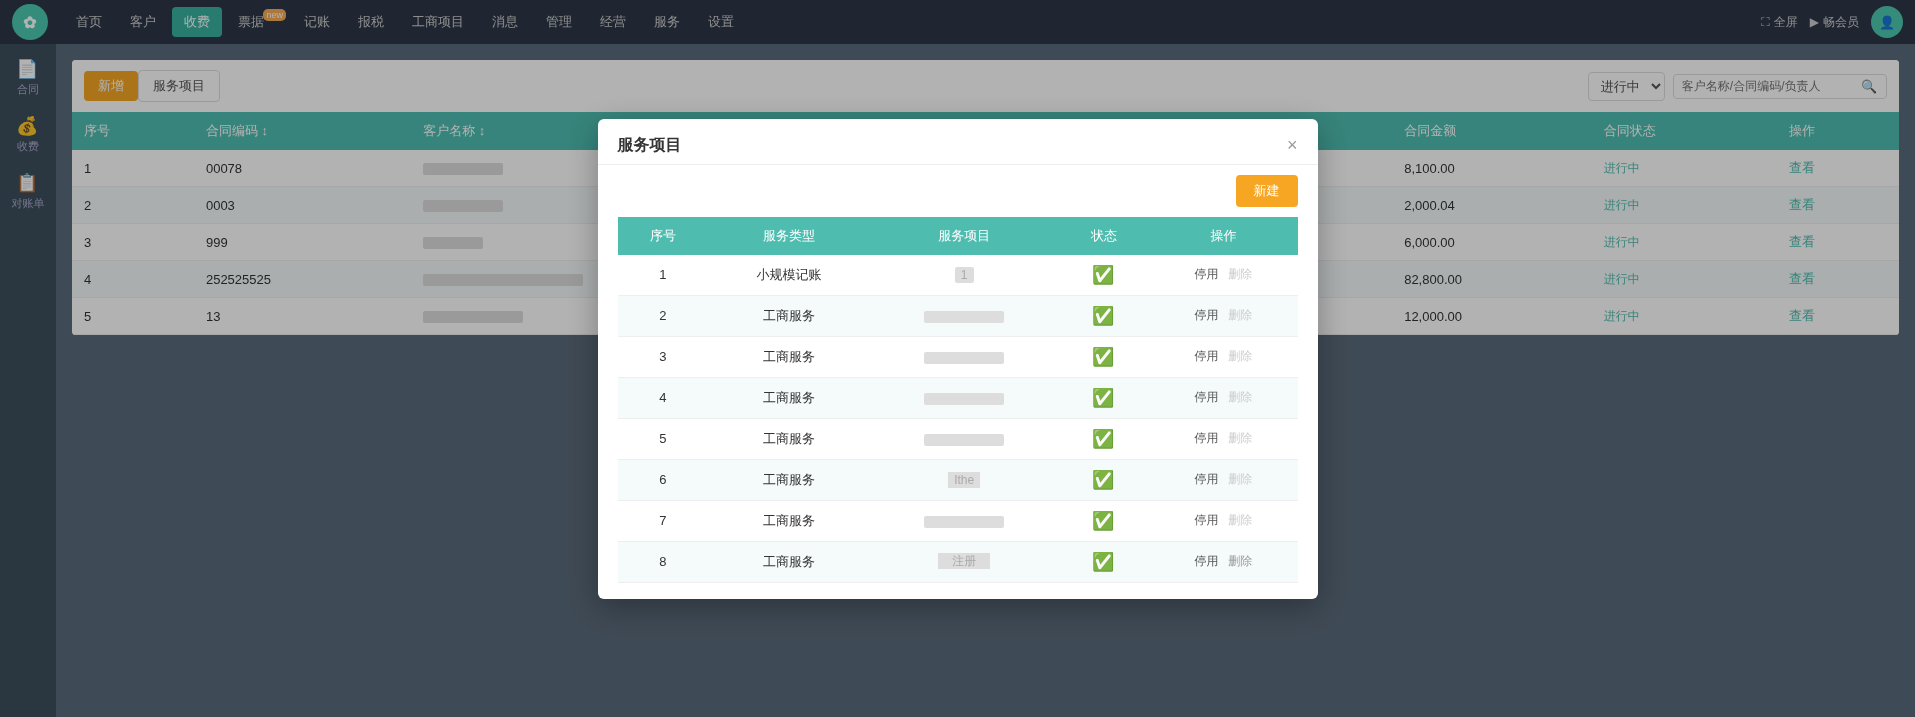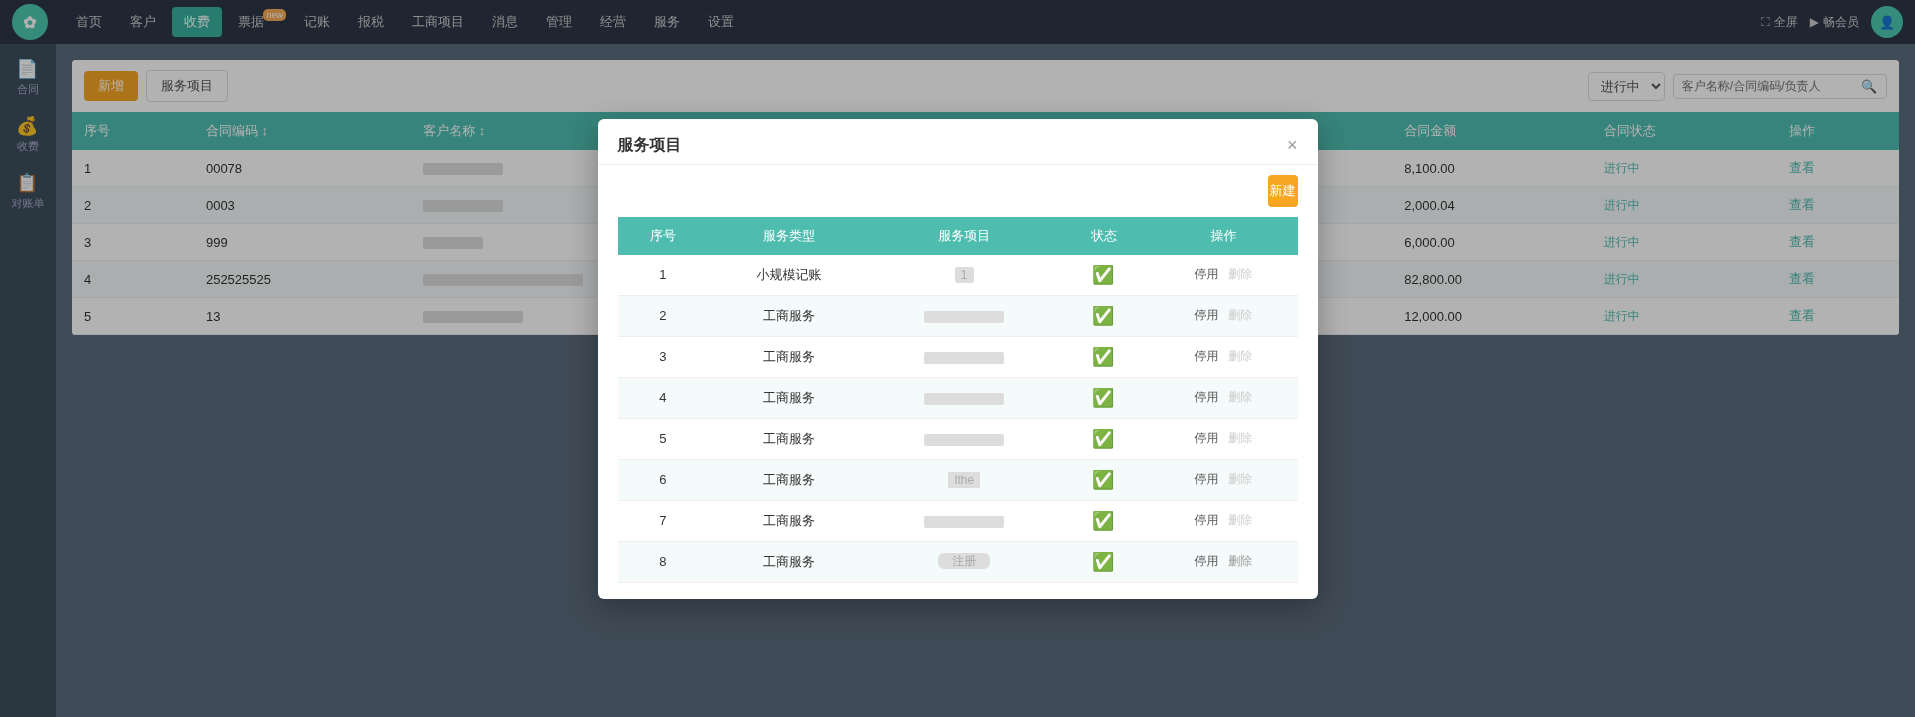--- a/index.html
+++ b/index.html
@@ -101,21 +101,21 @@
       position: relative;
     }
 
     
     .table-panel {
       background: white;
       border-radius: 4px;
       overflow: hidden;
     }
     .table-toolbar {
-      display: flex; align-items: center; padding: 10px 12px; gap: 8px;
+      display: flex; align-items: center; padding: 10px 12px; gap: 0;
       background: white;
     }
     .btn-add {
       background: #f6a623;
       color: white;
       border: none;
       padding: 6px 14px;
       border-radius: 4px;
       cursor: pointer;
       font-size: 13px;
@@ -229,21 +229,21 @@
       background: none; border: none;
     }
     .modal-toolbar {
       padding: 10px 20px;
       display: flex; justify-content: flex-end;
     }
     .btn-new-orange {
       background: #f6a623;
       color: white;
       border: none;
-      padding: 7px 2px;
+      padding: 7px 18px;
       border-radius: 4px;
       cursor: pointer;
       font-size: 13px;
     }
     .modal-body {
       overflow-y: auto;
       flex: 1;
       padding: 0 20px 16px;
     }
 
@@ -517,21 +517,21 @@
       <td><span class="blurred-text" style="width:80px;"></span></td>
       <td><span class="check-icon">✅</span></td>
       <td>
         <button class="btn-stop">停用</button>
         <button class="btn-delete disabled">删除</button>
       </td>
     </tr>
             <tr>
       <td>8</td>
       <td>工商服务</td>
-      <td><span style="background:#ddd;color:#aaa;border-radius:6px;padding:1px 14px;font-size:12px;text-align:center;">注册</span></td>
+      <td><span style="background:#ddd;color:#aaa;border-radius:0;padding:1px 14px;font-size:12px;text-align:center;">注册</span></td>
       <td><span class="check-icon">✅</span></td>
       <td>
         <button class="btn-stop">停用</button>
         <button class="btn-delete">删除</button>
       </td>
     </tr>
           </tbody>
       </table>
     </div>
   </div>

